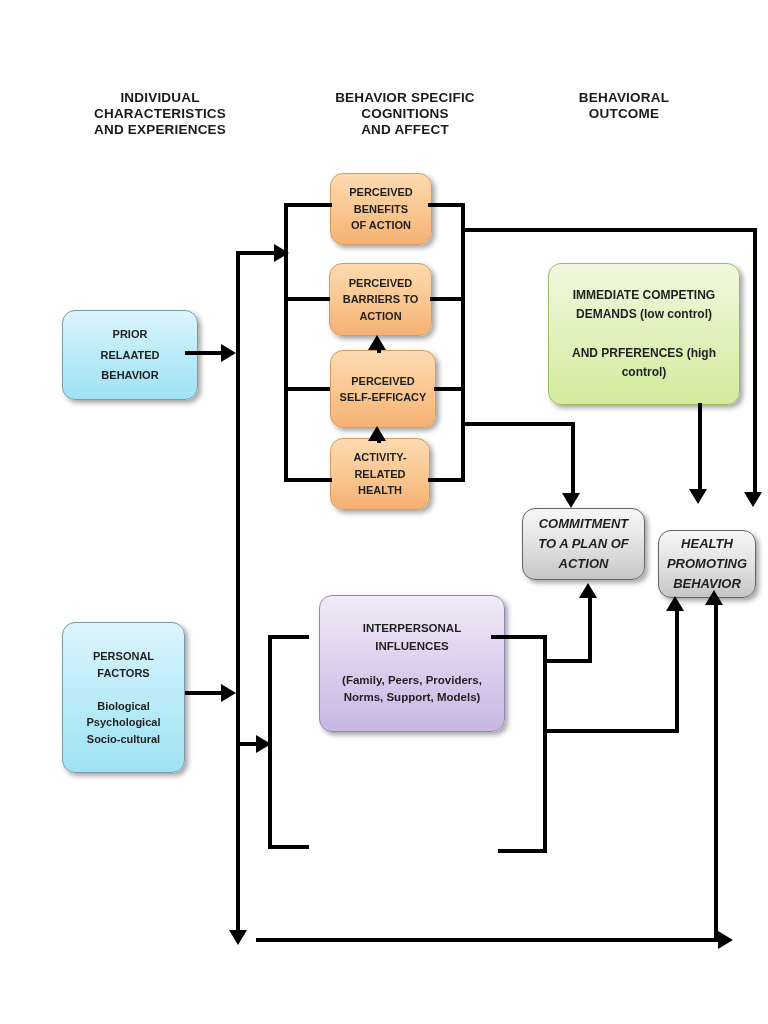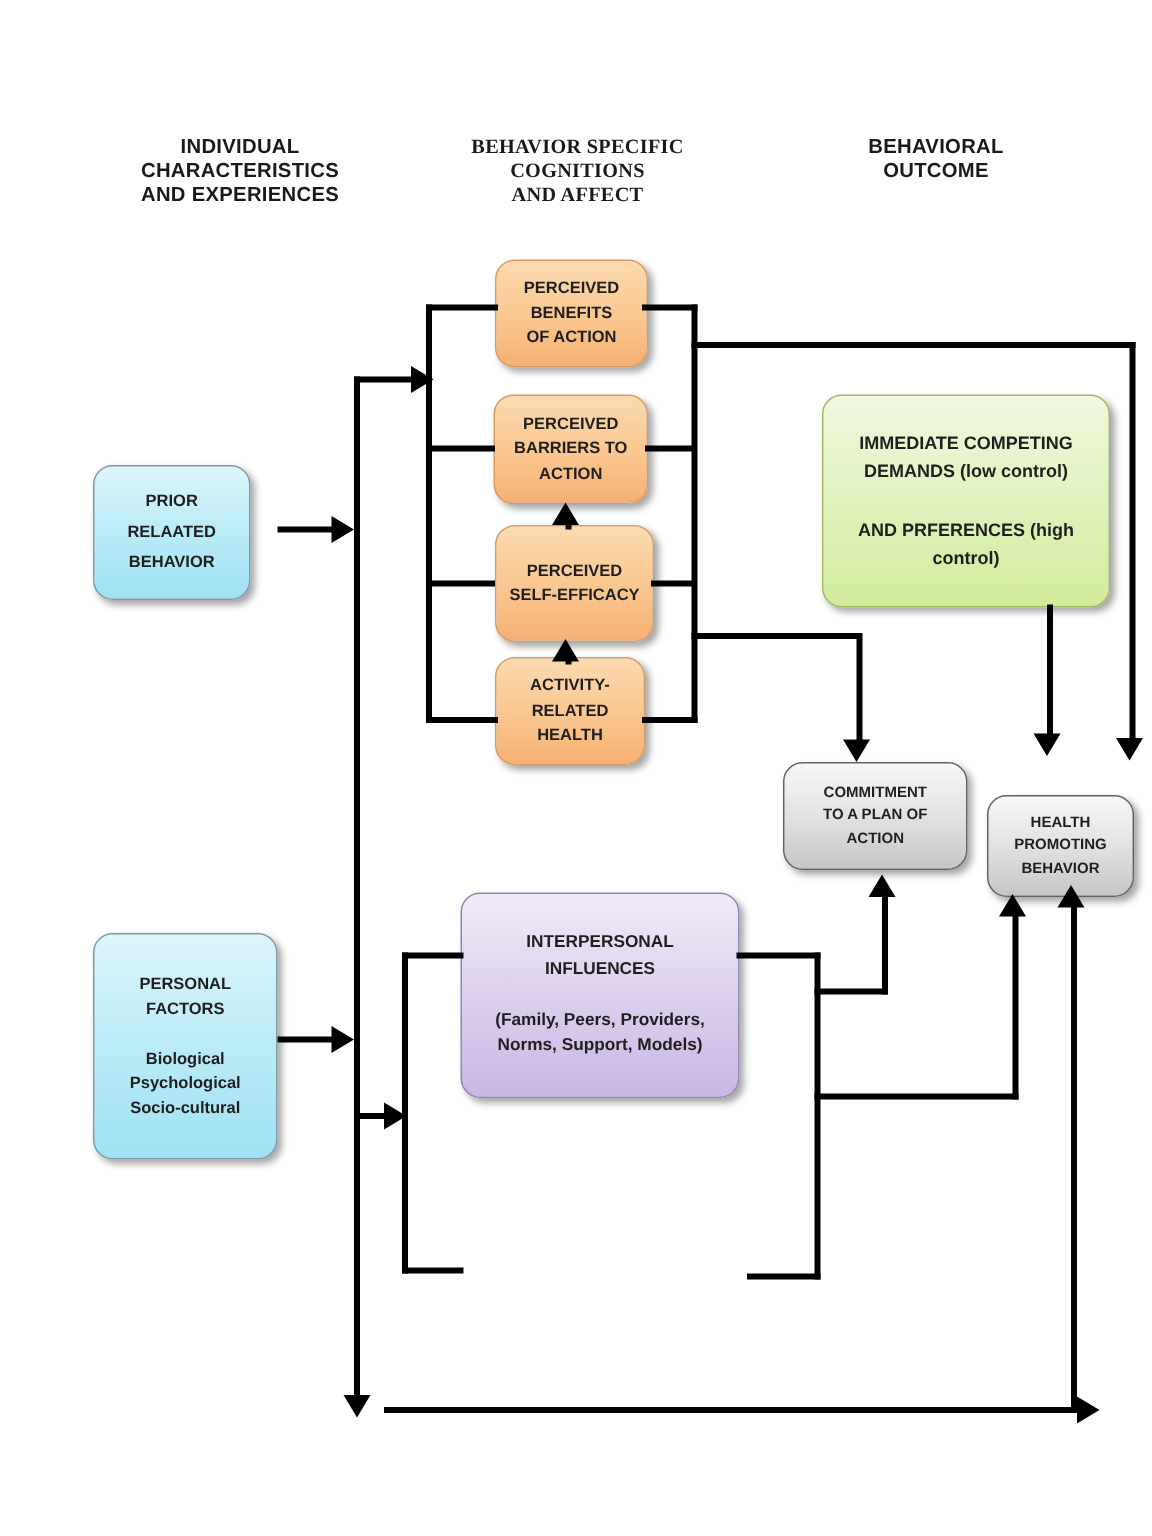--- a/index.html
+++ b/index.html
@@ -13,54 +13,54 @@
   }
   .box{
     position:absolute;border-radius:13px;display:flex;align-items:center;justify-content:center;
     text-align:center;font-weight:700;color:#1f1f1f;white-space:pre-line;
     box-shadow:3px 3px 5px rgba(0,0,0,0.35);box-sizing:border-box;padding:4px;
   }
   .orange{background:linear-gradient(180deg,#fcdab0 0%,#f9c68f 55%,#f5b173 100%);border:1.5px solid #d79a62;font-size:11px;line-height:1.5;}
   .blue{background:linear-gradient(180deg,#dcf5fc 0%,#bdecf8 45%,#9fe2f3 100%);border:1.5px solid #7c9aa6;font-size:11px;}
   .green{background:linear-gradient(180deg,#f1f8df 0%,#e0f2bd 50%,#d2eb9c 100%);border:1.5px solid #9fb961;font-size:12px;line-height:1.6;}
   .purple{background:linear-gradient(180deg,#f1ebf8 0%,#ddd0ee 50%,#c9b6e4 100%);border:1.5px solid #9384b6;font-size:11.5px;line-height:1.5;}
-  .gray{background:linear-gradient(180deg,#f7f7f7 0%,#e2e2e2 50%,#c6c6c6 100%);border:1.5px solid #636363;font-size:10px;line-height:1.55;}
+  .gray{background:linear-gradient(180deg,#f7f7f7 0%,#e2e2e2 50%,#c6c6c6 100%);border:1.5px solid #636363;font-size:13px;line-height:1.55;font-style:italic;}
   .ln{position:absolute;background:#000;}
   .arr{position:absolute;width:0;height:0;}
   .arr-right{border-top:9px solid transparent;border-bottom:9px solid transparent;border-left:15px solid #000;}
   .arr-down{border-left:9px solid transparent;border-right:9px solid transparent;border-top:15px solid #000;}
   .arr-up{border-left:9px solid transparent;border-right:9px solid transparent;border-bottom:15px solid #000;}
 </style>
 </head>
 <body>
 
 <div id="canvas">
 
   <div class="hdr" style="left:60px;top:90px;width:200px;">INDIVIDUAL
 CHARACTERISTICS
 AND EXPERIENCES</div>
-  <div class="hdr" style="left:290px;top:90px;width:190px;font-family:Liberation Serif, serif;">BEHAVIOR SPECIFIC
+  <div class="hdr" style="left:310px;top:90px;width:190px;">BEHAVIOR SPECIFIC
 COGNITIONS
 AND AFFECT</div>
   <div class="hdr" style="left:544px;top:90px;width:160px;">BEHAVIORAL
 OUTCOME</div>
 
   <div class="box orange" style="left:330px;top:173px;width:102px;height:72px;">PERCEIVED
 BENEFITS
 OF ACTION</div>
   <div class="box orange" style="left:329px;top:263px;width:103px;height:73px;">PERCEIVED
 BARRIERS TO
 ACTION</div>
   <div class="box orange" style="left:330px;top:350px;width:106px;height:78px;">PERCEIVED
 SELF-EFFICACY</div>
   <div class="box orange" style="left:330px;top:438px;width:100px;height:72px;">ACTIVITY-
 RELATED
 HEALTH</div>
 
-  <div class="box blue" style="left:62px;top:310px;width:105px;height:90px;line-height:1.9;">PRIOR
+  <div class="box blue" style="left:62px;top:310px;width:136px;height:90px;line-height:1.9;">PRIOR
 RELAATED
 BEHAVIOR</div>
   <div class="box green" style="left:548px;top:263px;width:192px;height:142px;">IMMEDIATE COMPETING
 DEMANDS (low control)
 
 AND PRFERENCES (high
 control)</div>
 
   <div class="box blue" style="left:62px;top:622px;width:123px;height:151px;line-height:1.5;">PERSONAL
 FACTORS
@@ -69,21 +69,21 @@
 Psychological
 Socio-cultural</div>
 
   <div class="box gray" style="left:522px;top:508px;width:123px;height:72px;">COMMITMENT
 TO A PLAN OF
 ACTION</div>
   <div class="box gray" style="left:658px;top:510px;width:98px;height:68px;margin-top:20px;">HEALTH
 PROMOTING
 BEHAVIOR</div>
 
-  <div class="box purple" style="left:307px;top:595px;width:186px;height:137px;">INTERPERSONAL
+  <div class="box purple" style="left:319px;top:595px;width:186px;height:137px;">INTERPERSONAL
 INFLUENCES
 
 (Family, Peers, Providers,
 Norms, Support, Models)</div>
 
   <div class="ln" style="left:236px;top:251px;width:4px;height:681px;"></div>
   <div class="arr arr-down" style="left:229px;top:930px;"></div>
 
   <div class="ln" style="left:236px;top:251px;width:40px;height:4px;"></div>
   <div class="arr arr-right" style="left:274px;top:244px;"></div>

